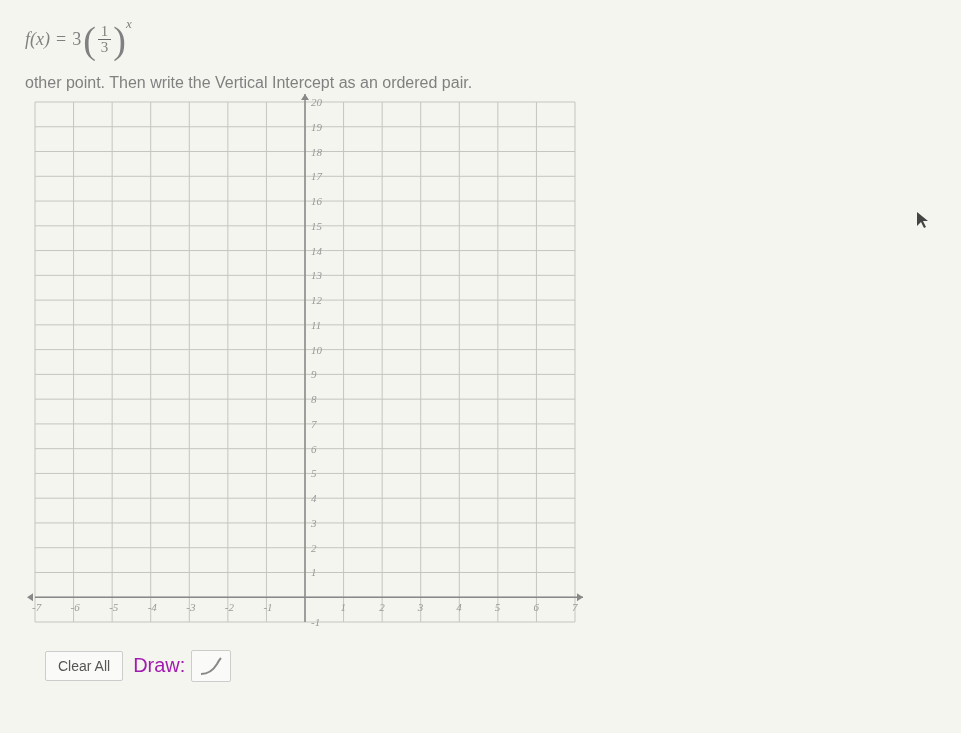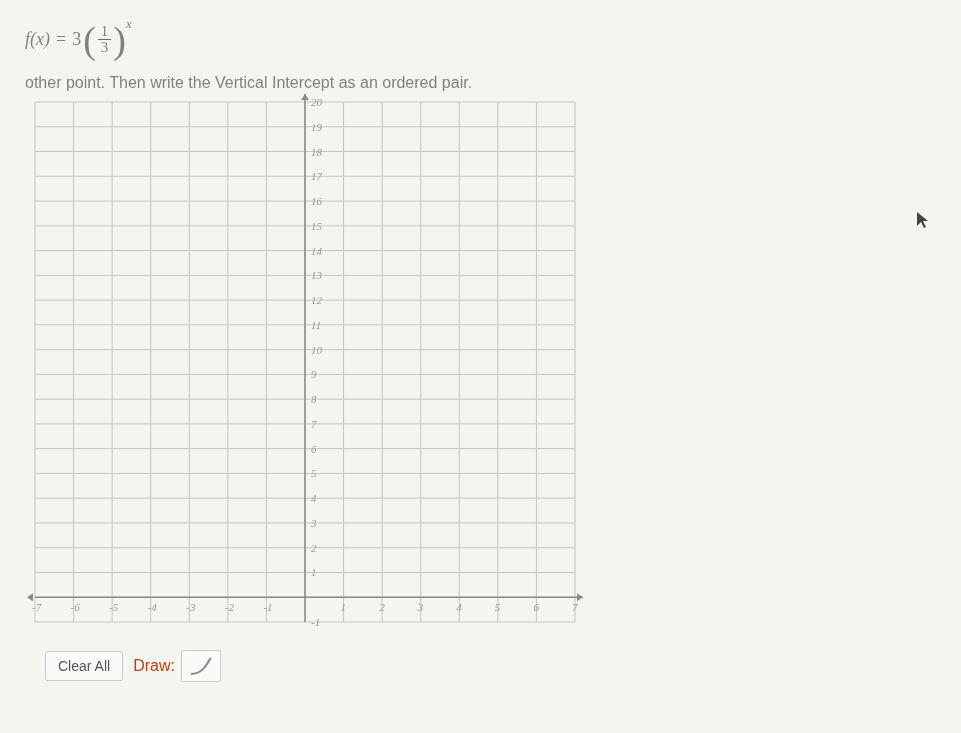--- a/index.html
+++ b/index.html
@@ -89,22 +89,22 @@
     .btn {
       background: #fafaf8;
       border: 1px solid #ccc;
       padding: 6px 12px;
       font-size: 14px;
       color: #555;
       cursor: pointer;
       border-radius: 2px;
     }
     .draw-label {
-      font-size: 16px;
-      color: #c2410c;
+      font-size: 20px;
+      color: #a21caf;
       margin-left: 4px;
     }
     .curve-btn {
       background: #fafaf8;
       border: 1px solid #ccc;
       width: 40px;
       height: 32px;
       cursor: pointer;
       display: flex;
       align-items: center;

